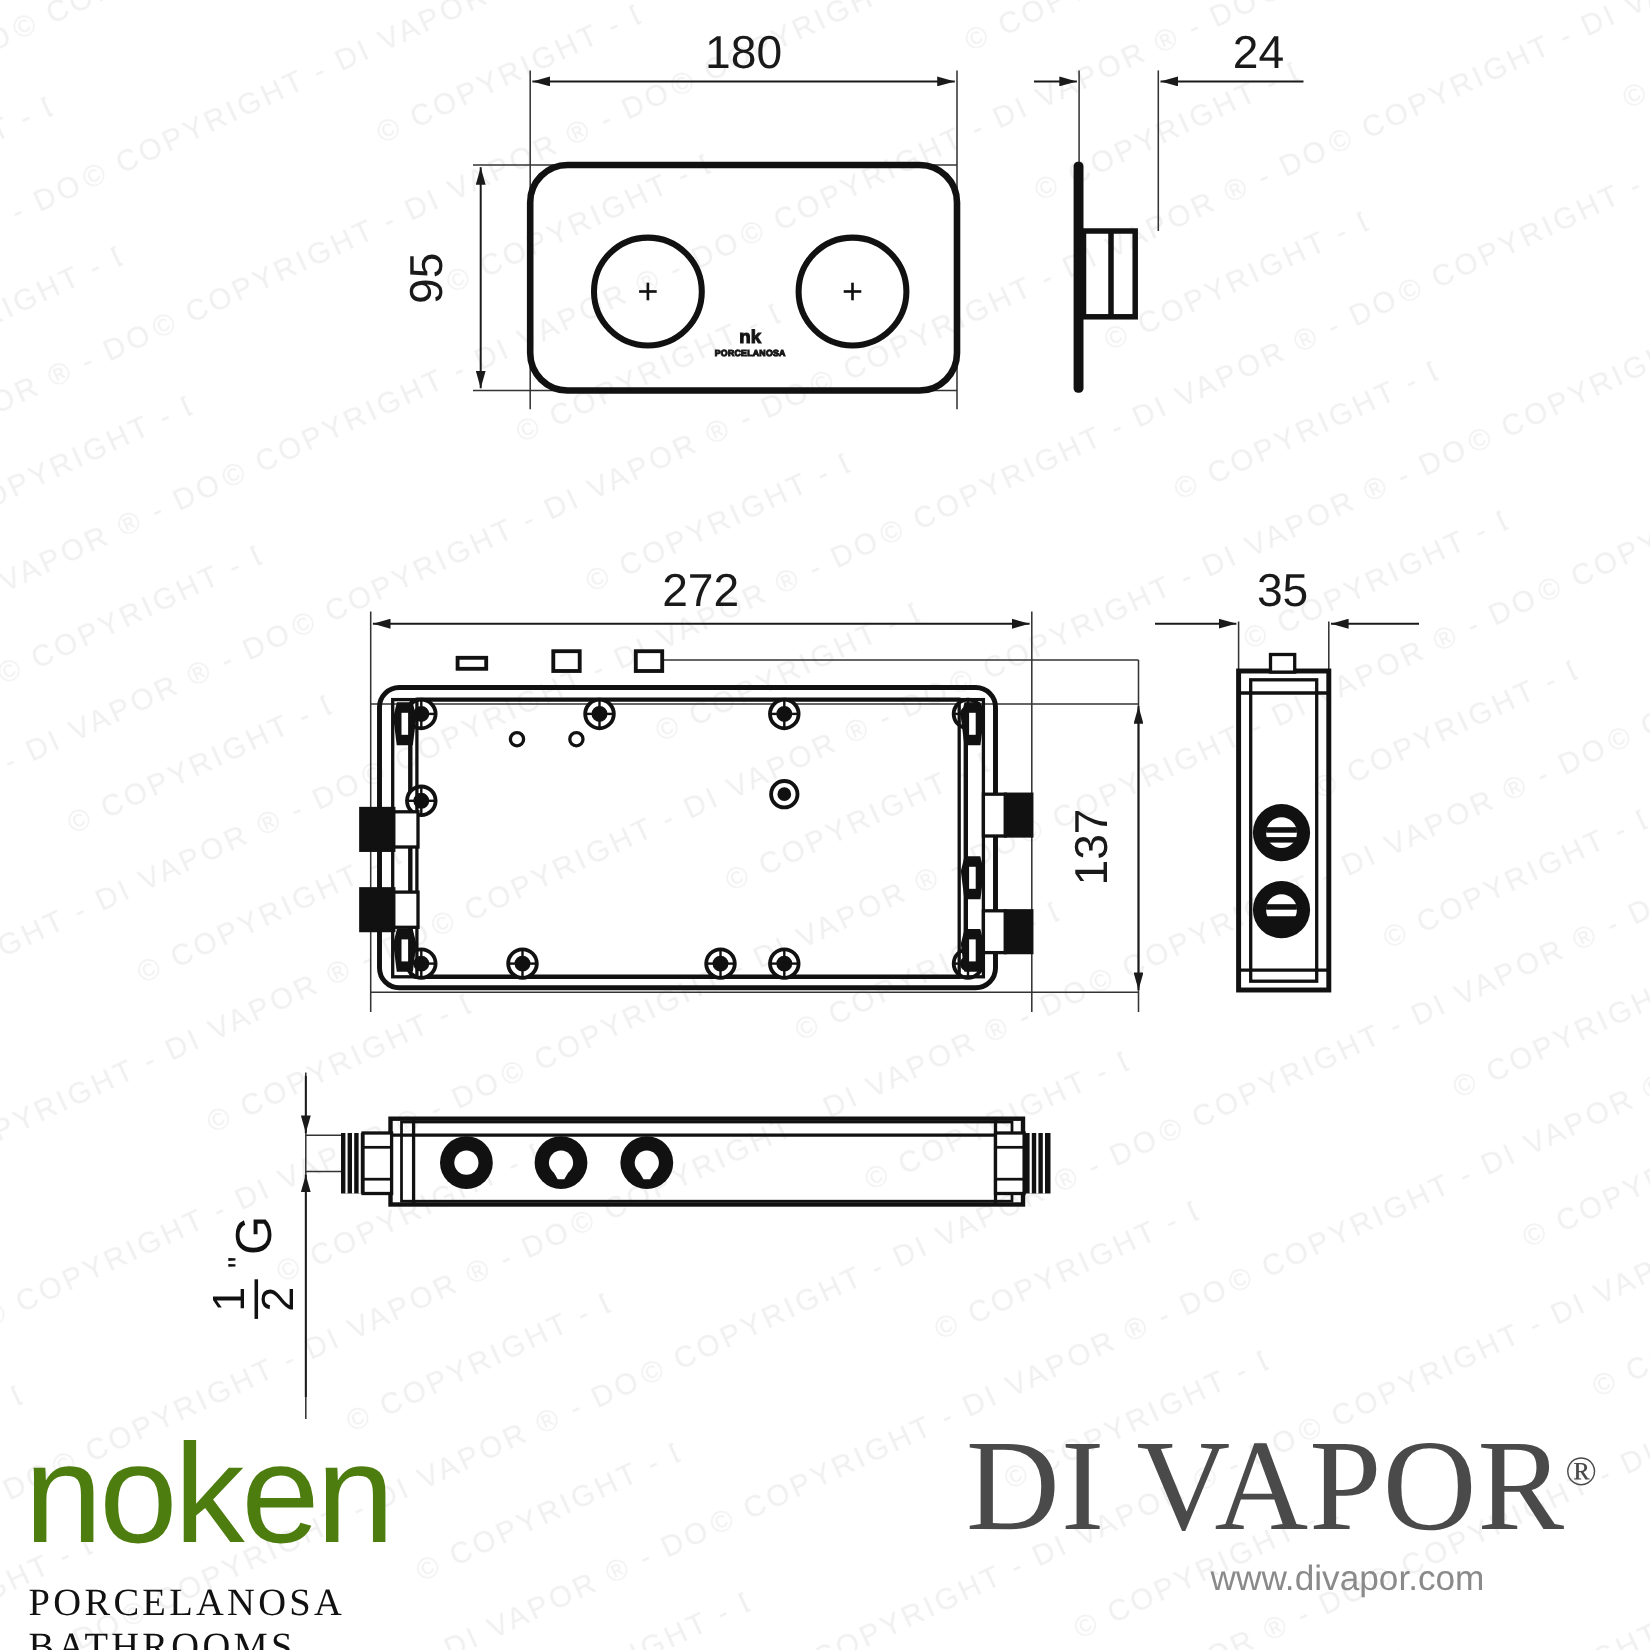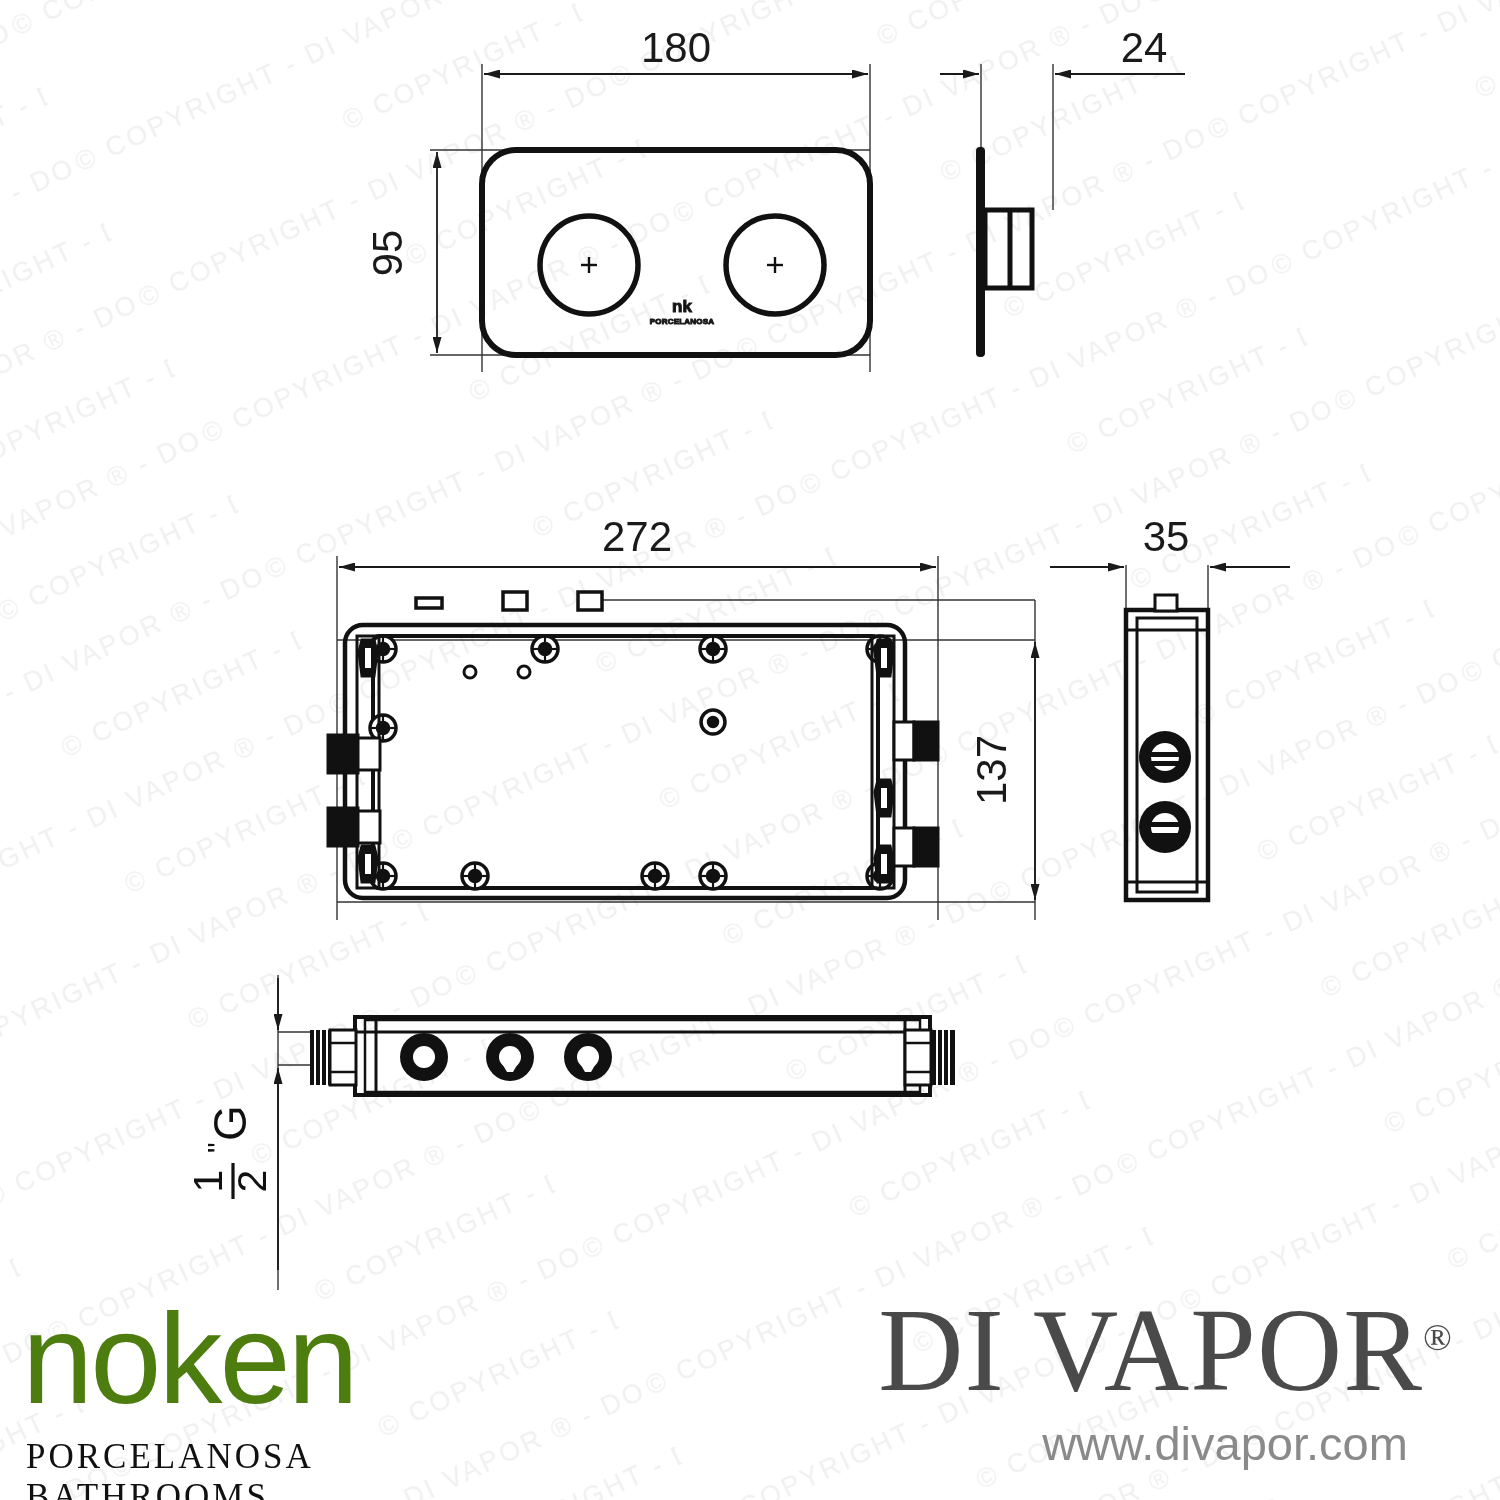--- a/index.html
+++ b/index.html
@@ -72,21 +72,21 @@
     letter-spacing: 1px;
     white-space: nowrap;
   }
   #divapor-reg {
     font-size: 38px;
     vertical-align: super;
     letter-spacing: 0;
   }
   #divapor-url {
     font-family: "Liberation Sans", sans-serif;
-    font-size: 47px;
+    font-size: 32px;
     color: #8a8a8a;
     display: block;
     margin-top: 6px;
     margin-left: 120px;
     letter-spacing: 0px;
   }
   svg text { font-family: "Liberation Sans", sans-serif; }
   .dimtext {
     font-size: 42px;
     fill: #1a1a1a;

